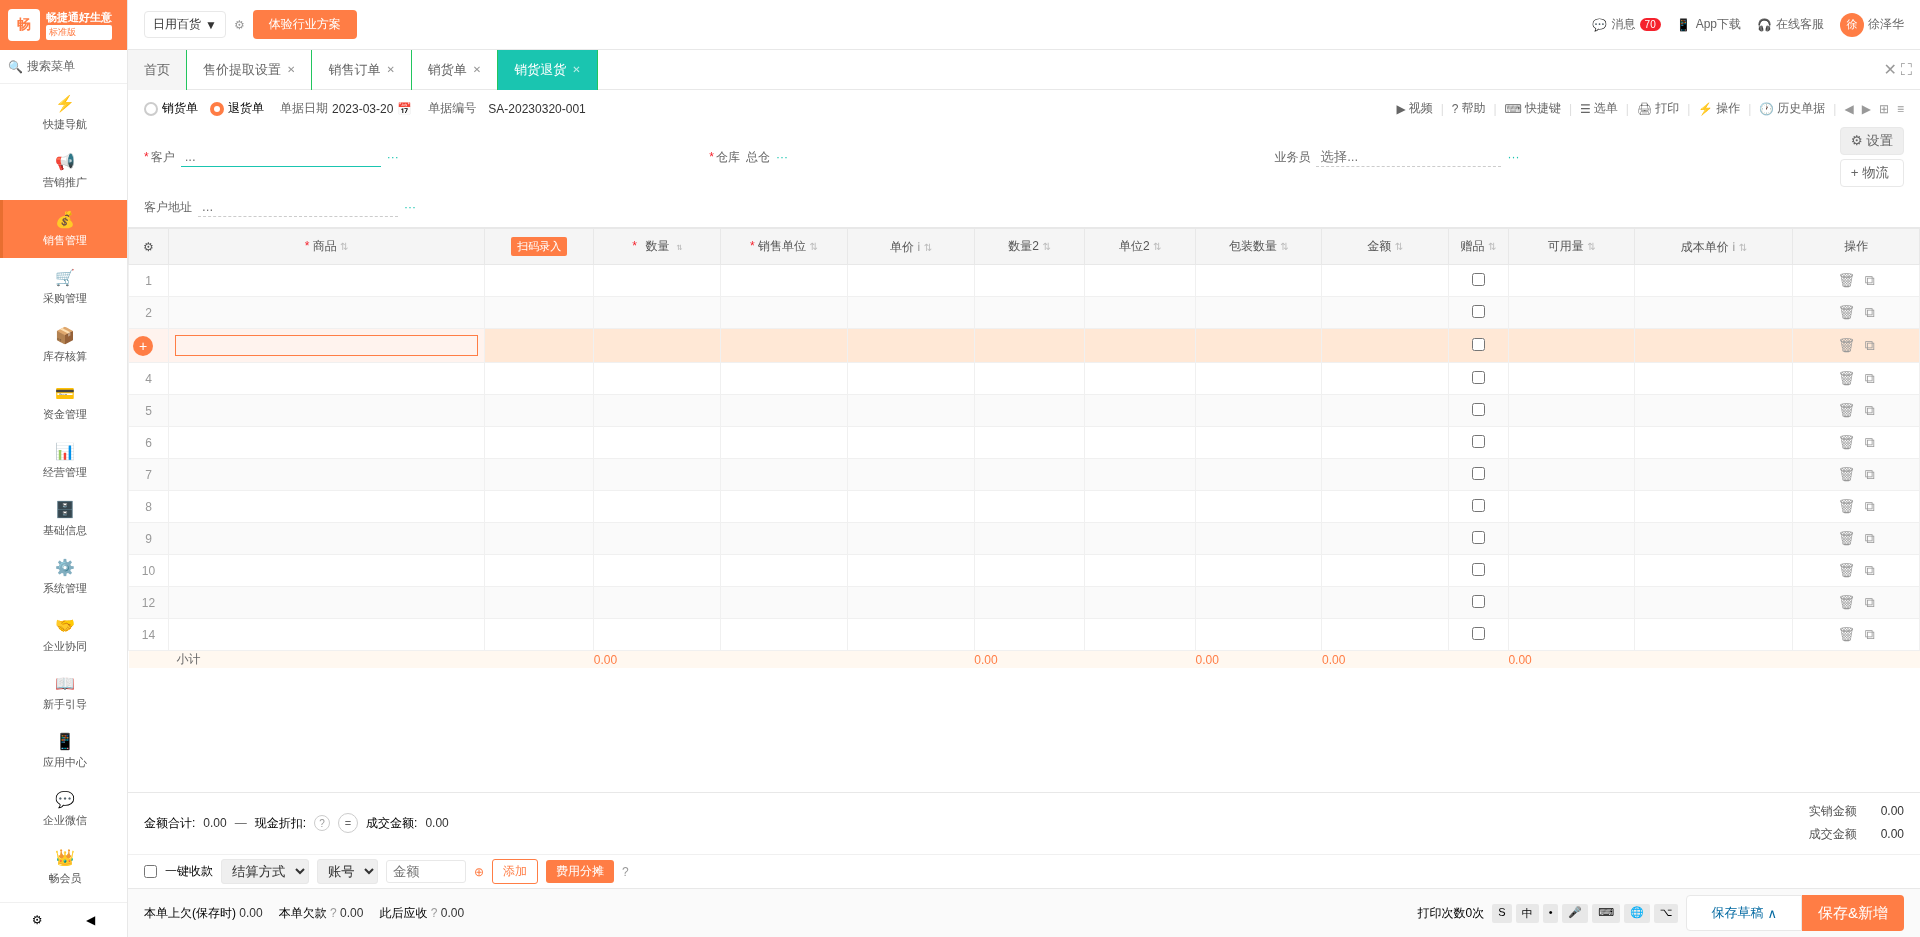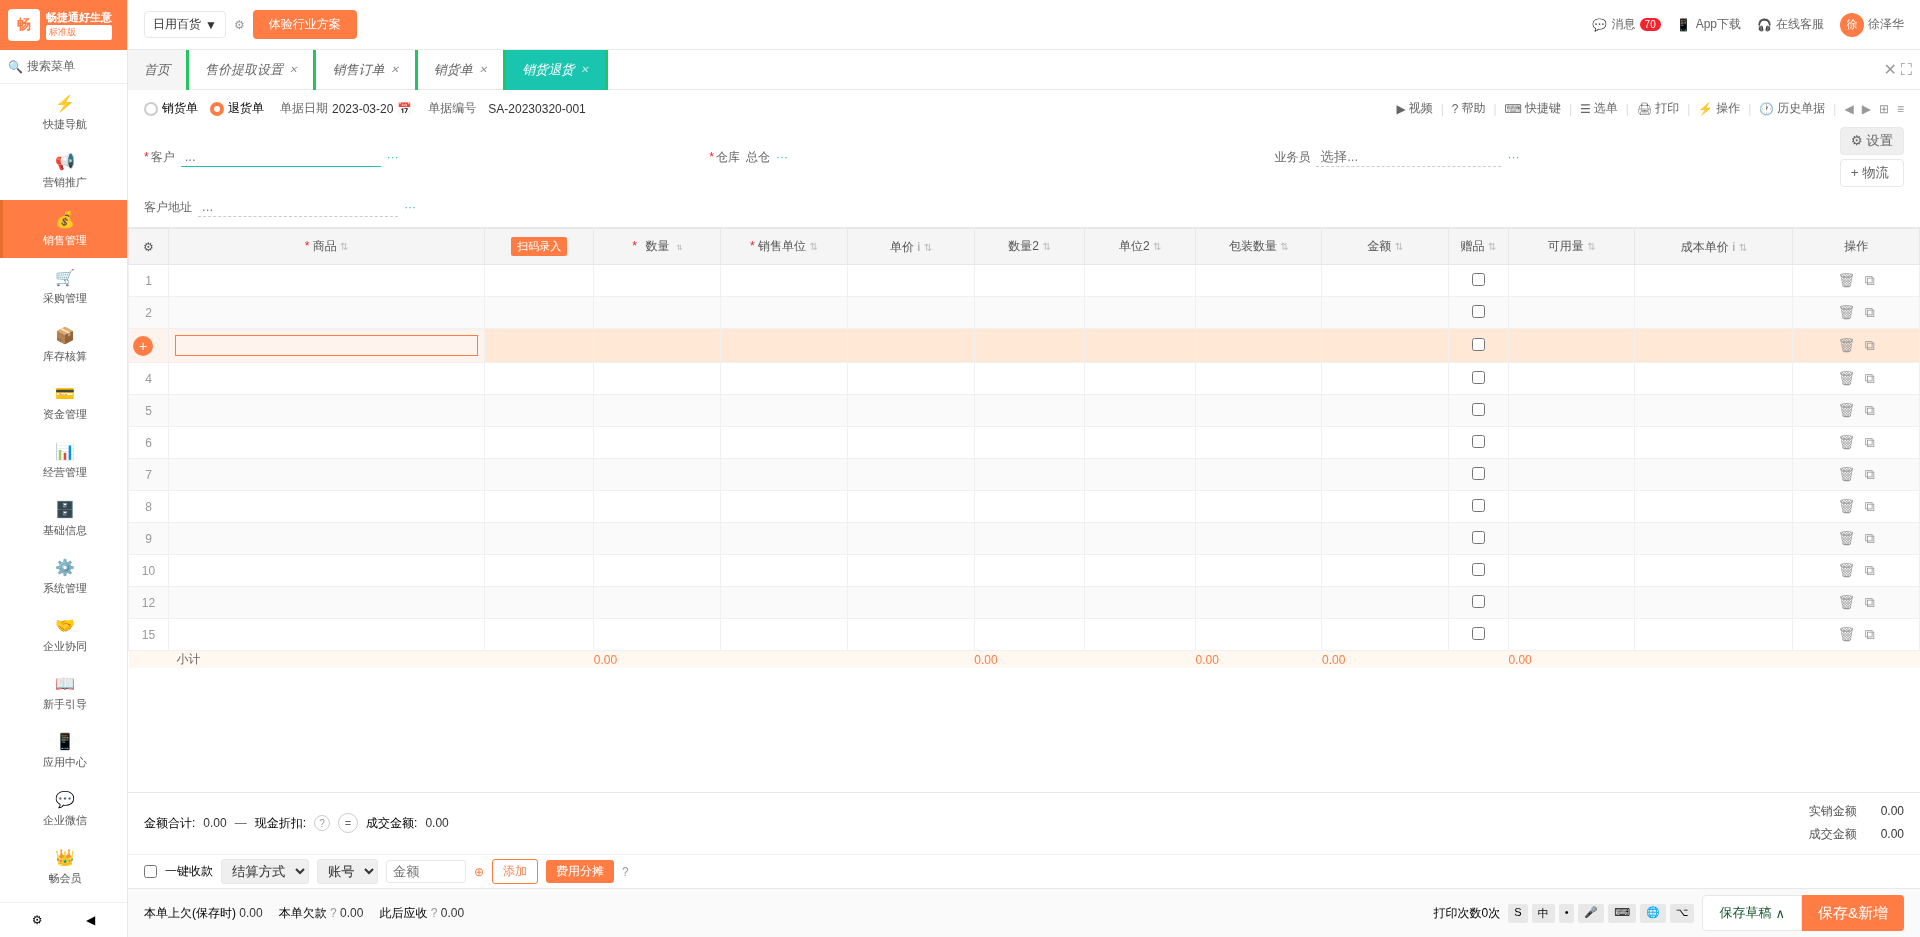--- a/index.html
+++ b/index.html
@@ -25,21 +25,21 @@
     .top-header { background: #fff; height: 50px; display: flex; align-items: center; justify-content: space-between; padding: 0 16px; border-bottom: 1px solid #e8e8e8; }
     .header-left { display: flex; align-items: center; gap: 8px; }
     .header-dropdown { display: flex; align-items: center; gap: 4px; padding: 4px 8px; border: 1px solid #e8e8e8; border-radius: 4px; cursor: pointer; color: #333; }
     .header-btn-orange { background: #ff7d45; color: #fff; border: none; padding: 6px 16px; border-radius: 4px; cursor: pointer; font-size: 12px; }
     .header-right { display: flex; align-items: center; gap: 16px; color: #666; font-size: 12px; }
     .header-right-item { display: flex; align-items: center; gap: 4px; cursor: pointer; }
     .badge-red { background: #f5222d; color: #fff; border-radius: 10px; font-size: 10px; padding: 1px 5px; }
     
     
     .tabs-bar { background: #fff; display: flex; align-items: center; border-bottom: 1px solid #e8e8e8; padding: 0; height: 40px; }
-    .tab-item { display: flex; align-items: center; padding: 0 16px; height: 40px; cursor: pointer; color: #666; font-size: 13px; border-right: 3px solid #22c55e; gap: 6px; white-space: nowrap; font-style: italic; }
+    .tab-item { display: flex; align-items: center; padding: 0 16px; height: 40px; cursor: pointer; color: #666; font-size: 13px; border-right: 1px solid #22c55e; gap: 6px; white-space: nowrap; }
     .tab-item.active { background: #1ac5b0; color: #fff; }
     .tab-item .tab-close { font-size: 10px; opacity: 0.7; }
     .tab-item:first-child { background: #f5f5f5; }
     .tabs-actions { margin-left: auto; display: flex; align-items: center; padding: 0 8px; gap: 4px; }
     .radio-group { display: flex; gap: 12px; align-items: center; }
     .radio-label { display: flex; align-items: center; gap: 4px; cursor: pointer; }
     .radio-dot { width: 14px; height: 14px; border-radius: 50%; border: 2px solid #ccc; display: inline-block; }
     .radio-dot.checked { border-color: #ff7d45; background: #ff7d45; position: relative; }
     .radio-dot.checked::after { content: ''; width: 6px; height: 6px; background: #fff; border-radius: 50%; position: absolute; top: 2px; left: 2px; }
     .form-field { display: flex; align-items: center; gap: 8px; }
@@ -71,21 +71,21 @@
     .payment-checkbox { cursor: pointer; }
     .payment-select { border: 1px solid #e8e8e8; padding: 3px 6px; border-radius: 3px; color: #333; }
     .btn-add-fee { background: none; border: 1px solid #ff7d45; color: #ff7d45; padding: 3px 10px; border-radius: 3px; cursor: pointer; font-size: 12px; }
     .btn-fee-split { background: #ff7d45; color: #fff; border: none; padding: 3px 10px; border-radius: 3px; cursor: pointer; font-size: 12px; }
     .status-print { display: flex; align-items: center; gap: 4px; }
     .summary-row { display: flex; justify-content: space-between; gap: 24px; font-size: 12px; color: #555; line-height: 1.8; }
     .summary-val { color: #333; font-weight: 500; }
     
     
     .save-btns { display: flex; gap: 0; }
-    .btn-save-draft { background: #fff; border: 1px solid #e8e8e8; color: #14532d; padding: 8px 16px; cursor: pointer; border-radius: 4px 0 0 4px; font-size: 13px; display: flex; align-items: center; gap: 4px; }
+    .btn-save-draft { background: #fff; border: 1px solid #e8e8e8; color: #0369a1; padding: 8px 24px; cursor: pointer; border-radius: 4px 0 0 4px; font-size: 13px; display: flex; align-items: center; gap: 4px; }
     .btn-save-new { background: #ff7d45; color: #fff; border: none; padding: 8px 16px; cursor: pointer; border-radius: 0 4px 4px 0; font-size: 15px; }
     
     
     ::-webkit-scrollbar { width: 6px; height: 6px; }
     ::-webkit-scrollbar-track { background: #f1f1f1; }
     ::-webkit-scrollbar-thumb { background: #ccc; border-radius: 3px; }
     .nav-icon-span { font-size: 16px; }
     
     .bottom-wrapper { display: flex; flex-direction: column; }
     .bottom-calc-row { display: flex; align-items: center; justify-content: space-between; padding: 8px 16px; }
@@ -616,21 +616,21 @@
       <td></td>
       <td class="checkbox-cell"><input type="checkbox" style=""></td>
       <td></td>
       <td></td>
       <td>
         <button class="action-btn">🗑</button>
         <button class="action-btn">⧉</button>
       </td>
     </tr>
               <tr>
-      <td class="row-num">15</td>
+      <td class="row-num">14</td>
       <td></td>
       <td></td>
       <td></td>
       <td></td>
       <td></td>
       <td></td>
       <td></td>
       <td></td>
       <td></td>
       <td class="checkbox-cell"><input type="checkbox" style=""></td>

